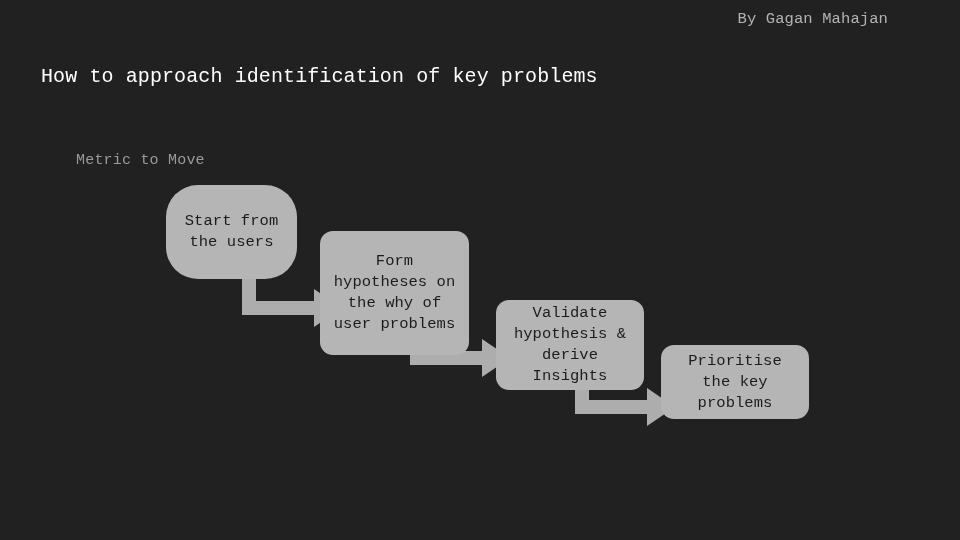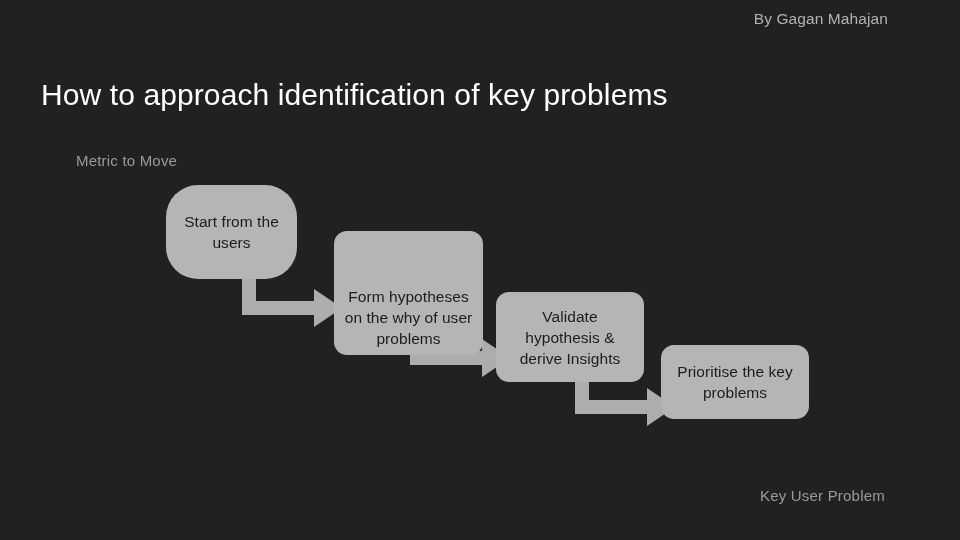--- a/index.html
+++ b/index.html
@@ -12,39 +12,40 @@
     overflow: hidden;
     font-family: "Liberation Sans", sans-serif;
     background: #212121;
   }
   #slide {
     position: relative;
     width: 960px;
     height: 540px;
     background: #212121;
     overflow: hidden;
+    font-family: Liberation Mono, monospace;
   }
 
   
   .byline {
     position: absolute;
     right: 72px;
     top: 10px;
     font-size: 15.5px;
     color: #b3b3b3;
     letter-spacing: 0.1px;
     white-space: nowrap;
   }
 
   
   .slide-title {
     position: absolute;
     left: 41px;
-    top: 76px;
-    font-size: 30px;
+    top: 58px;
+    font-size: 20px;
     line-height: 38px;
     color: #ffffff;
     font-weight: 400;
     letter-spacing: 0.1px;
     white-space: nowrap;
   }
 
   
   .caption {
     position: absolute;
@@ -91,45 +92,44 @@
 <body>
 
 <div id="slide">
 
   <div class="byline">By Gagan Mahajan</div>
 
   <div class="slide-title">How to approach identification of key problems</div>
 
   <div class="caption metric">Metric to Move</div>
 
-  <div class="caption keyuser">Key User Problem</div>
 
   <div id="flow">
 
     <svg class="arrow-svg" style="left:238px; top:276px;" width="110" height="54" viewBox="0 0 110 54">
       <path d="M 4 0 L 18 0 L 18 25 L 76 25 L 76 13 L 104 32 L 76 51 L 76 39 L 4 39 Z" fill="#adadad"></path>
     </svg>
 
     <svg class="arrow-svg" style="left:406px; top:326px;" width="110" height="54" viewBox="0 0 110 54">
       <path d="M 4 0 L 18 0 L 18 25 L 76 25 L 76 13 L 104 32 L 76 51 L 76 39 L 4 39 Z" fill="#adadad"></path>
     </svg>
 
     <svg class="arrow-svg" style="left:571px; top:375px;" width="110" height="54" viewBox="0 0 110 54">
       <path d="M 4 0 L 18 0 L 18 25 L 76 25 L 76 13 L 104 32 L 76 51 L 76 39 L 4 39 Z" fill="#adadad"></path>
     </svg>
 
     <div class="flow-box" style="left:166px; top:185px; width:131px; height:94px;border-radius:32px;">
       <span>Start from the users</span>
     </div>
 
-    <div class="flow-box" style="left:334px; top:231px; width:149px; height:124px;align-items:flex-end;">
+    <div class="flow-box" style="left:320px; top:231px; width:149px; height:124px;">
       <span>Form hypotheses on the why of user problems</span>
     </div>
 
-    <div class="flow-box" style="left:496px; top:292px; width:148px; height:90px;">
+    <div class="flow-box" style="left:496px; top:300px; width:148px; height:90px;">
       <span>Validate hypothesis &amp; derive Insights</span>
     </div>
 
     <div class="flow-box" style="left:661px; top:345px; width:148px; height:74px;">
       <span>Prioritise the key problems</span>
     </div>
 
   </div>
 </div>
 

